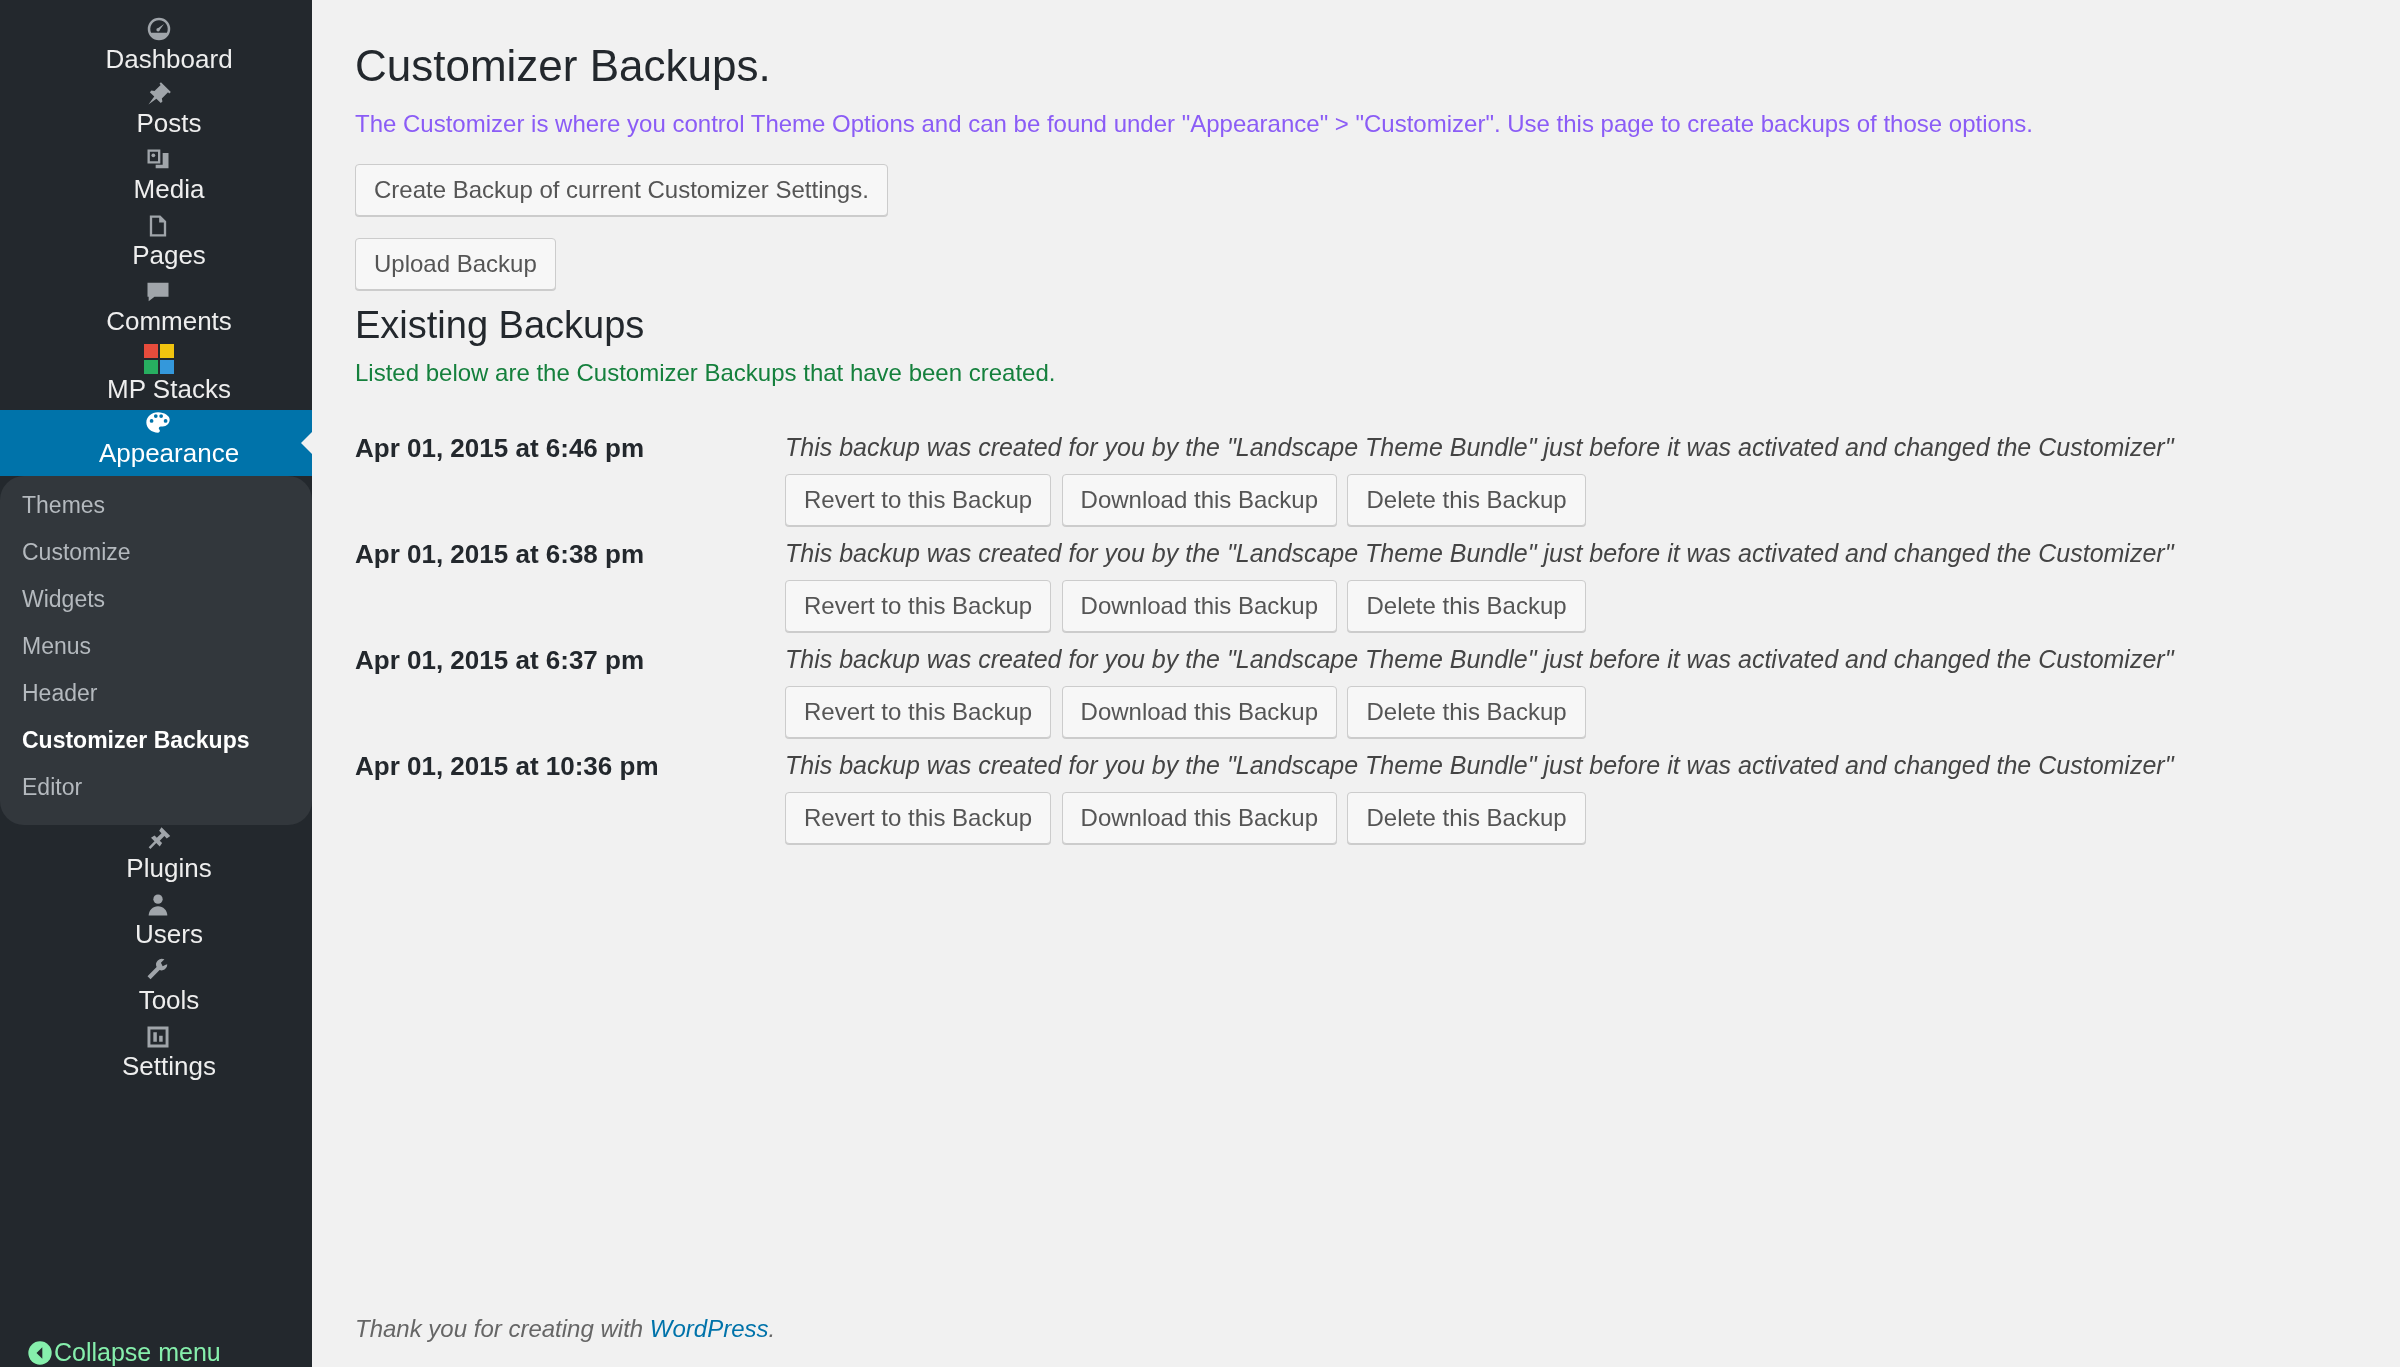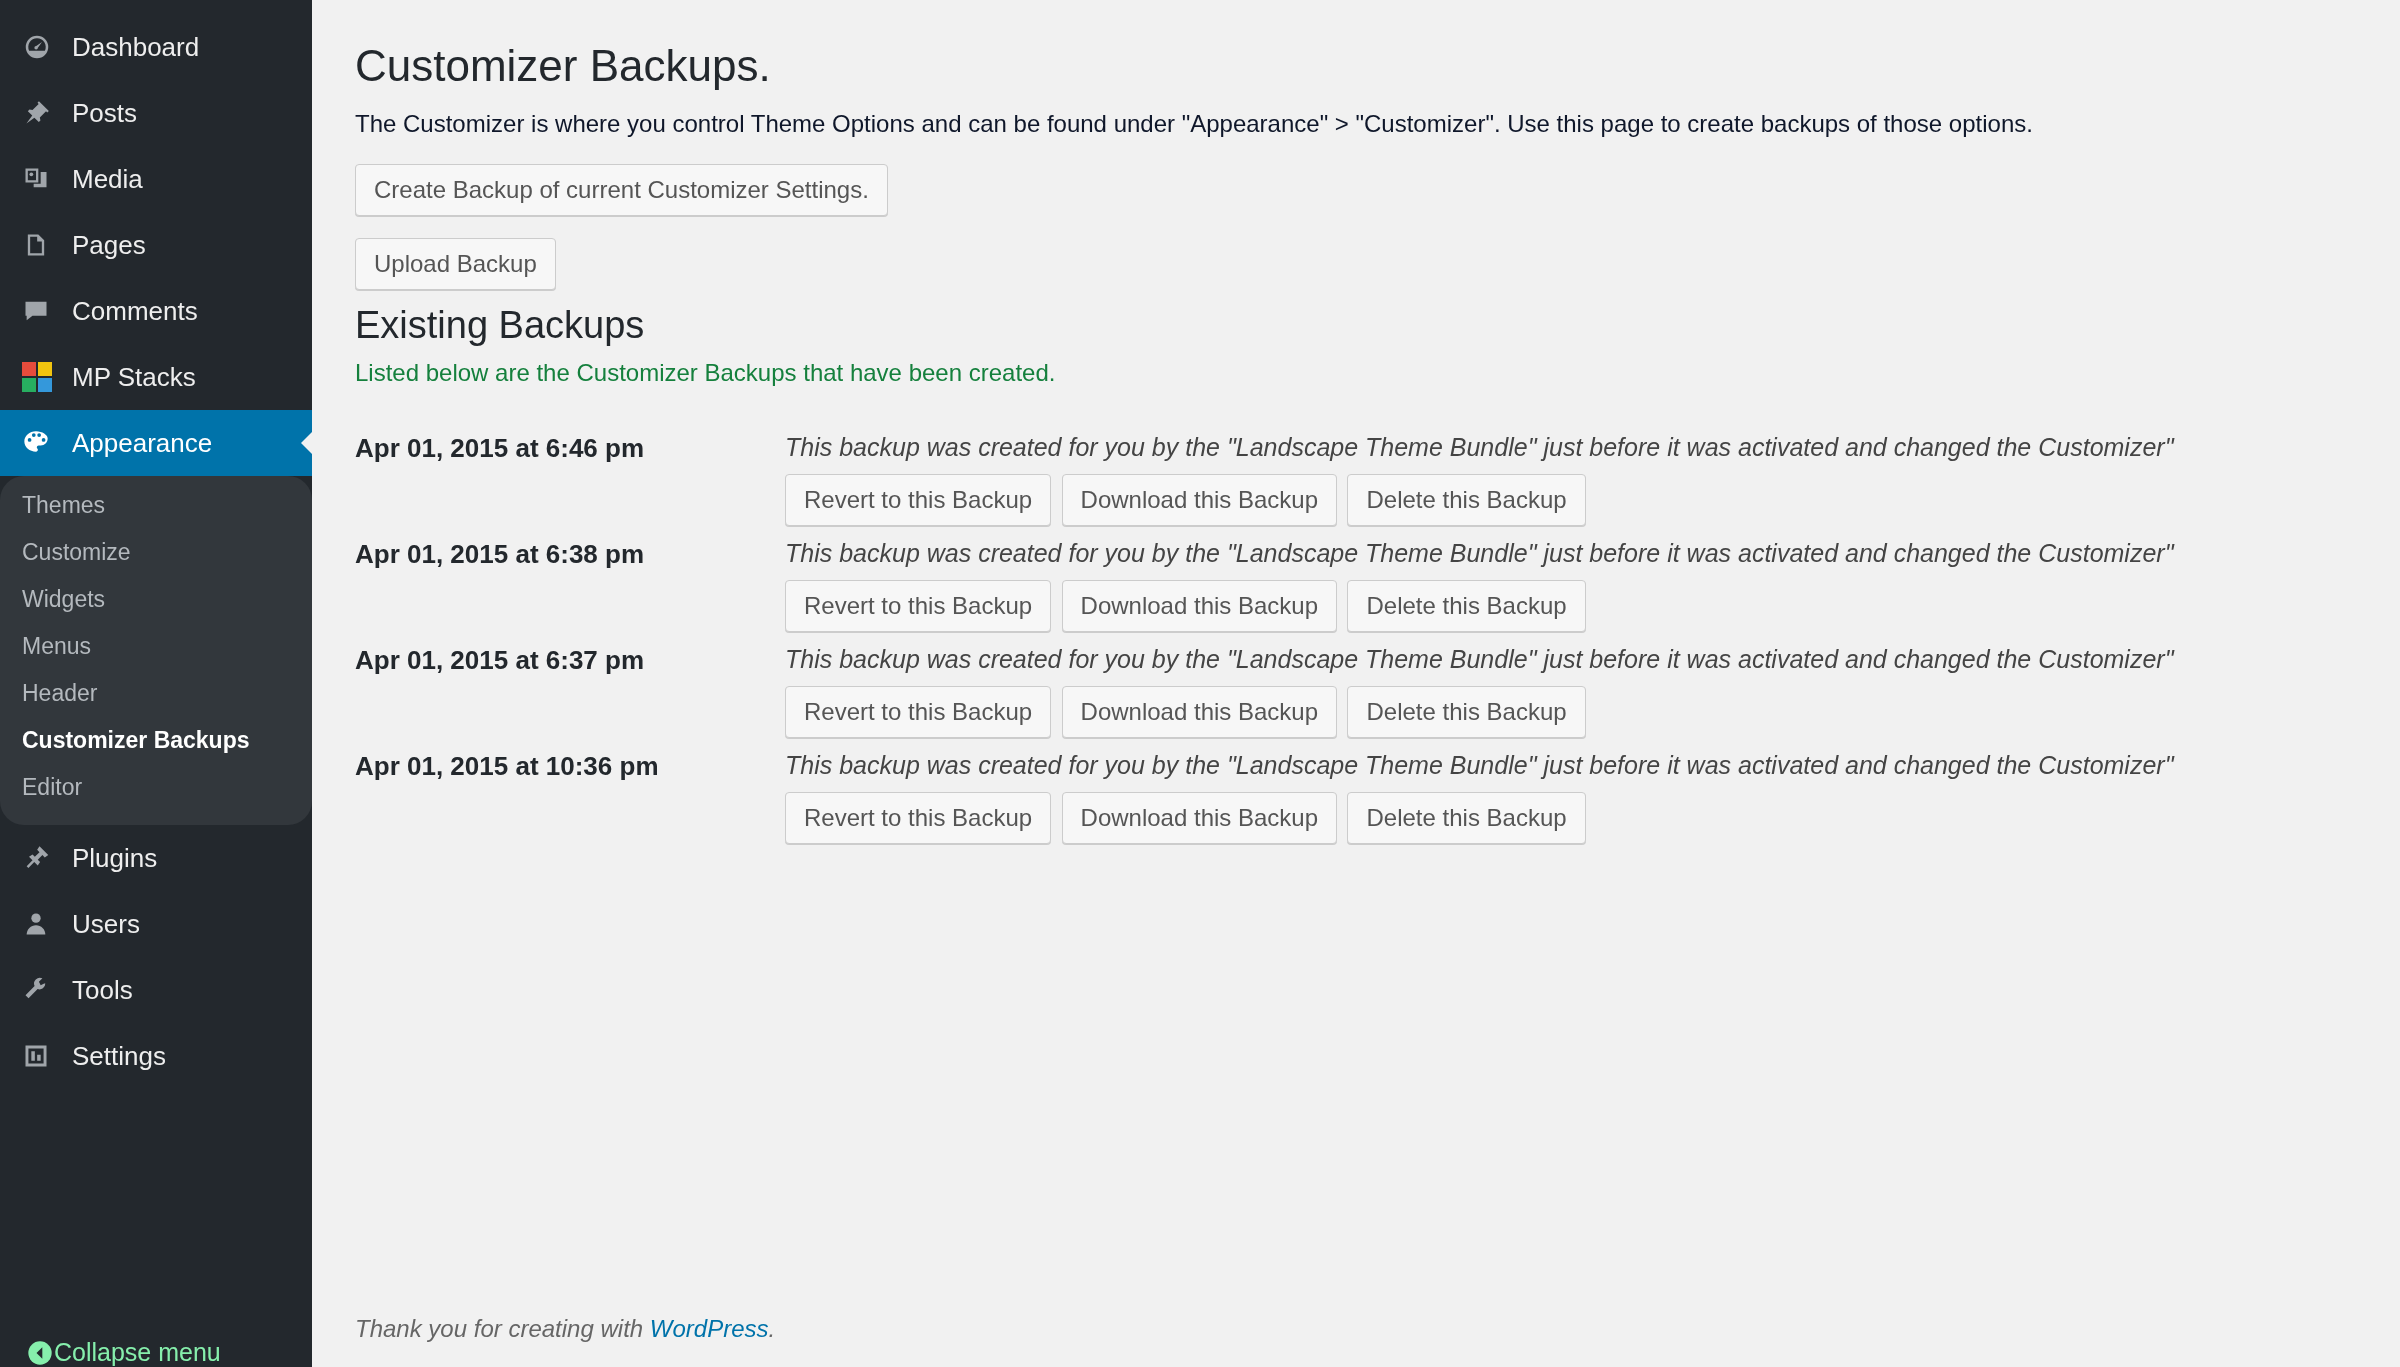--- a/index.html
+++ b/index.html
@@ -28,20 +28,21 @@
   }
   .menu-item {
     position: relative;
     display: flex;
     align-items: center;
     height: 66px;
     padding-left: 22px;
     font-size: 26px;
     color: #eee;
     box-sizing: border-box;
+    flex-direction: column;
   }
   .menu-item .mi-icon {
     width: 46px;
     display: flex;
     align-items: center;
     justify-content: flex-start;
     color: #a0a5aa;
     flex: none;
   }
   .menu-item .mi-label {
@@ -114,21 +115,21 @@
   }
   h1.page-title {
     font-size: 44px;
     font-weight: 400;
     color: #23282d;
     margin: 0 0 14px 0;
     line-height: 1.2;
   }
   p.intro {
     font-size: 24px;
-    color: #0f172a;
+    color: #8b5cf6;
     margin: 0 16px 24px 0;
     line-height: 1.4;
   }
   .btn {
     display: inline-block;
     background: #f7f7f7;
     border: 1px solid #ccc;
     border-radius: 4px;
     color: #555;
     font-size: 24px;

